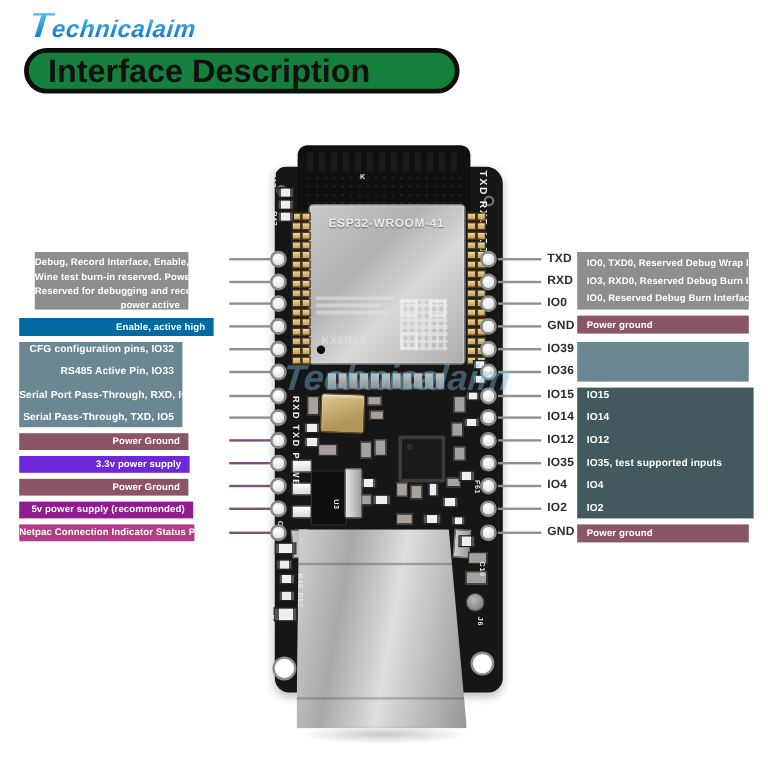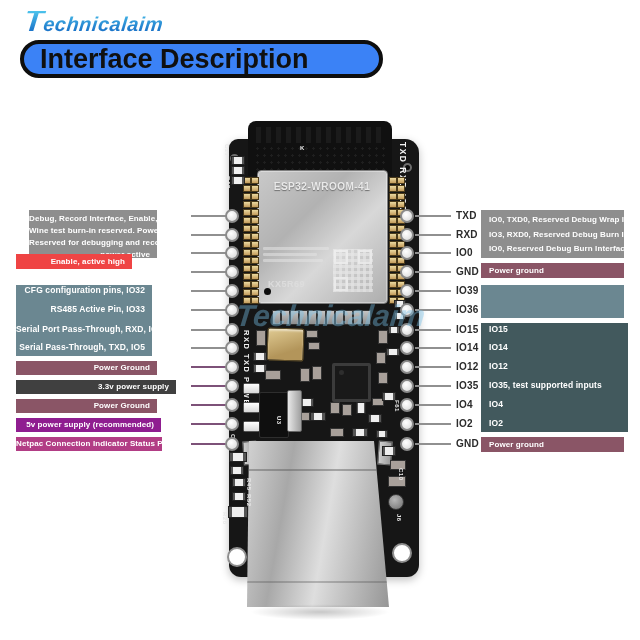--- a/index.html
+++ b/index.html
@@ -6,21 +6,21 @@
   body{width:640px;height:640px;background:#ffffff;font-family:"Liberation Sans",sans-serif;overflow:hidden;}
   #canvas{position:relative;width:640px;height:640px;background:#fff;}
   .abs{position:absolute;}
 
   
   #brand{left:24px;top:11px;font-style:italic;font-weight:bold;font-size:20px;
          transform:skewX(-6deg);background:linear-gradient(180deg,#4cc3ec 0%,#1b74c9 80%);
          -webkit-background-clip:text;background-clip:text;color:transparent;letter-spacing:0.5px;z-index:5;}
   #brand .bigT{font-size:31px;line-height:20px;}
   #title-box{left:20px;top:40px;width:339px;height:30px;border:4px solid #0e0e0e;border-radius:19px;
-             background:#3b82f6;display:flex;align-items:center;padding-left:16px;z-index:2;}
+             background:#15803d;display:flex;align-items:center;padding-left:16px;z-index:2;}
   #title-box .t{font-size:27px;font-weight:bold;color:#101010;letter-spacing:0px;white-space:nowrap;}
 
   
   #pcb{left:229px;top:139px;width:190px;height:438px;background:#161616;border-radius:9px 14px 12px 12px;
        box-shadow:0 3px 8px rgba(0,0,0,.25);}
   #antenna{left:248px;top:121px;width:144px;height:55px;background:#101010;border-radius:8px 8px 0 0;}
   #antenna .pat{position:absolute;left:8px;top:6px;right:8px;height:16px;opacity:.5;
       background:repeating-linear-gradient(90deg,#262626 0 5px,#101010 5px 10px);}
   #antenna .vias{position:absolute;left:6px;top:24px;right:6px;bottom:4px;opacity:.55;
       background-image:radial-gradient(circle,#2c2c2c 1px,transparent 1.4px);background-size:7px 7px;}
@@ -324,33 +324,33 @@
       <div style="position: absolute; left: 415px; top: 443px; width: 36px; height: 1.5px; background: rgb(144, 144, 144);"></div>
       <div class="pinhole" style="position: absolute; left: 400px; top: 436.5px;"></div>
     </div>
   <div class="abs" id="boxes" style="left:0;top:0;">
       <div class="dbox" style="position: absolute; left: 29px; top: 210px; width: 128px; height: 48px; background: rgb(142, 142, 142);">
         <div class="ln" style="position: relative; padding-right: 7px; text-align: right; line-height: 12px; padding-top: 3px;">Debug, Record Interface, Enable, Active High</div>
         <div class="ln" style="position: relative; padding-right: 7px; text-align: right; line-height: 12px;">Wine test burn-in reserved. Power Ground</div>
         <div class="ln" style="position: relative; padding-right: 7px; text-align: right; line-height: 12px;">Reserved for debugging and recording, 3.3V</div>
         <div class="ln" style="position: relative; padding-right: 7px; text-align: right; line-height: 12px;">power active</div>
       </div>
-      <div class="dbox" style="position: absolute; left: 16px; top: 254px; width: 116px; height: 15px; background: #ef4444;">
+      <div class="dbox" style="position: absolute; left: 16px; top: 265px; width: 162px; height: 15px; background: #0369a1;">
         <div class="ln" style="position: relative; padding-right: 7px; text-align: right; line-height: 15px; padding-top: 0px;">Enable, active high</div>
       </div>
       <div class="dbox" style="position: absolute; left: 16px; top: 285px; width: 136px; height: 71px; background: rgb(107, 135, 145);">
         <div class="ln" style="position: absolute; left: 0px; right: 0px; top: 0px; padding-right: 7px; text-align: right; font-size: 8.5px;">CFG configuration pins, IO32</div>
         <div class="ln" style="position: absolute; left: 0px; right: 0px; top: 19px; padding-right: 7px; text-align: right; font-size: 8.5px;">RS485 Active Pin, IO33</div>
         <div class="ln" style="position: absolute; left: 0px; right: 0px; top: 39px; padding-right: 7px; text-align: right; font-size: 8.5px;">Serial Port Pass-Through, RXD, IO5</div>
         <div class="ln" style="position: absolute; left: 0px; right: 0px; top: 57px; padding-right: 7px; text-align: right; font-size: 8.5px;">Serial Pass-Through, TXD, IO5</div>
       </div>
       <div class="dbox" style="position: absolute; left: 16px; top: 361px; width: 141px; height: 14px; background: rgb(138, 85, 102);">
         <div class="ln" style="position: relative; padding-right: 7px; text-align: right; line-height: 14px; padding-top: 0px;">Power Ground</div>
       </div>
-      <div class="dbox" style="position: absolute; left: 16px; top: 380px; width: 160px; height: 14px; background: #404040;">
+      <div class="dbox" style="position: absolute; left: 16px; top: 380px; width: 142px; height: 14px; background: #6d28d9;">
         <div class="ln" style="position: relative; padding-right: 7px; text-align: right; line-height: 14px; padding-top: 0px;">3.3v power supply</div>
       </div>
       <div class="dbox" style="position: absolute; left: 16px; top: 399px; width: 141px; height: 14px; background: rgb(138, 85, 102);">
         <div class="ln" style="position: relative; padding-right: 7px; text-align: right; line-height: 14px; padding-top: 0px;">Power Ground</div>
       </div>
       <div class="dbox" style="position: absolute; left: 16px; top: 418px; width: 145px; height: 14px; background: rgb(143, 29, 144);">
         <div class="ln" style="position: relative; padding-right: 7px; text-align: right; line-height: 14px; padding-top: 0px;">5v power supply (recommended)</div>
       </div>
       <div class="dbox" style="position: absolute; left: 16px; top: 437px; width: 146px; height: 14px; background: rgb(178, 61, 133);">
         <div class="ln" style="position: relative; padding-right: 7px; text-align: right; line-height: 14px; padding-top: 0px;">Netpac Connection Indicator Status Pin</div>

